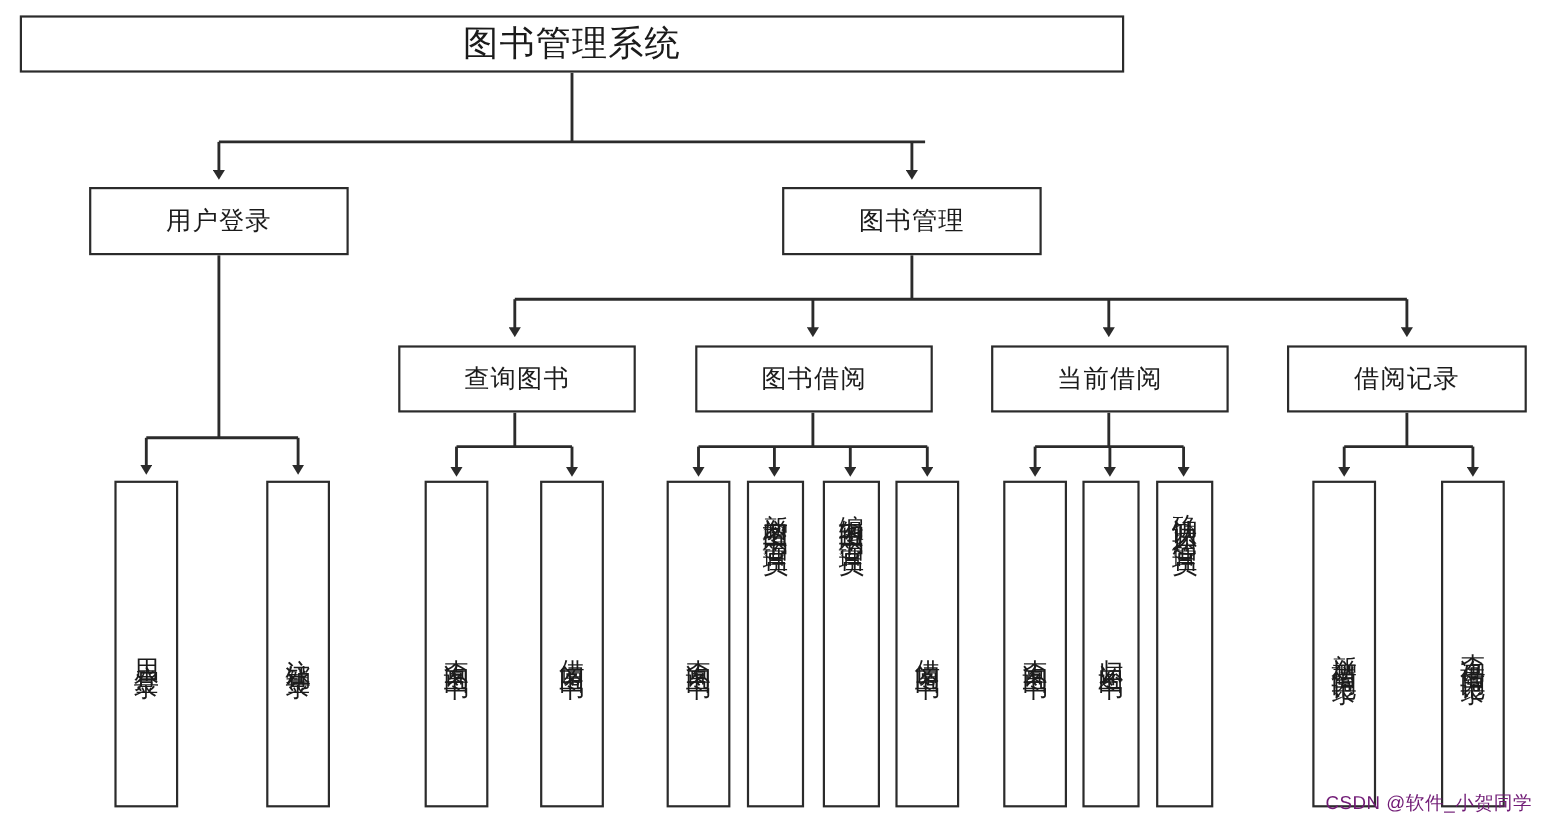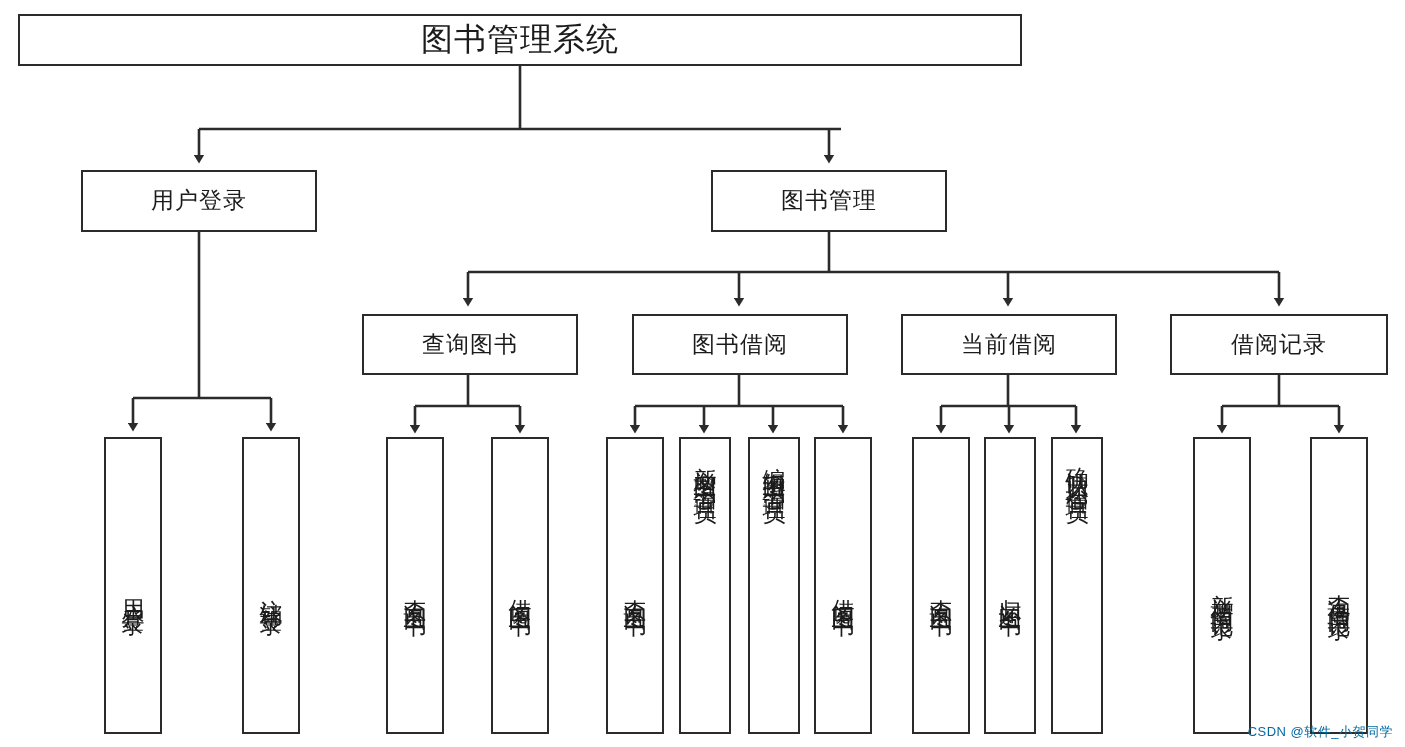--- a/index.html
+++ b/index.html
@@ -65,22 +65,22 @@
   .node-vertical-mid .node-label {
     letter-spacing: 5px;
   }
   .node-root .node-label {
     font-size: 32px;
   }
   .watermark {
     position: absolute;
     right: 12px;
     bottom: 6px;
-    font-size: 13px;
-    color: #0369a1;
+    font-size: 17px;
+    color: #701a75;
     letter-spacing: 0.5px;
     white-space: nowrap;
     pointer-events: none;
   }
 </style>
 </head>
 <body>
 
 <div id="diagram-root">
 

